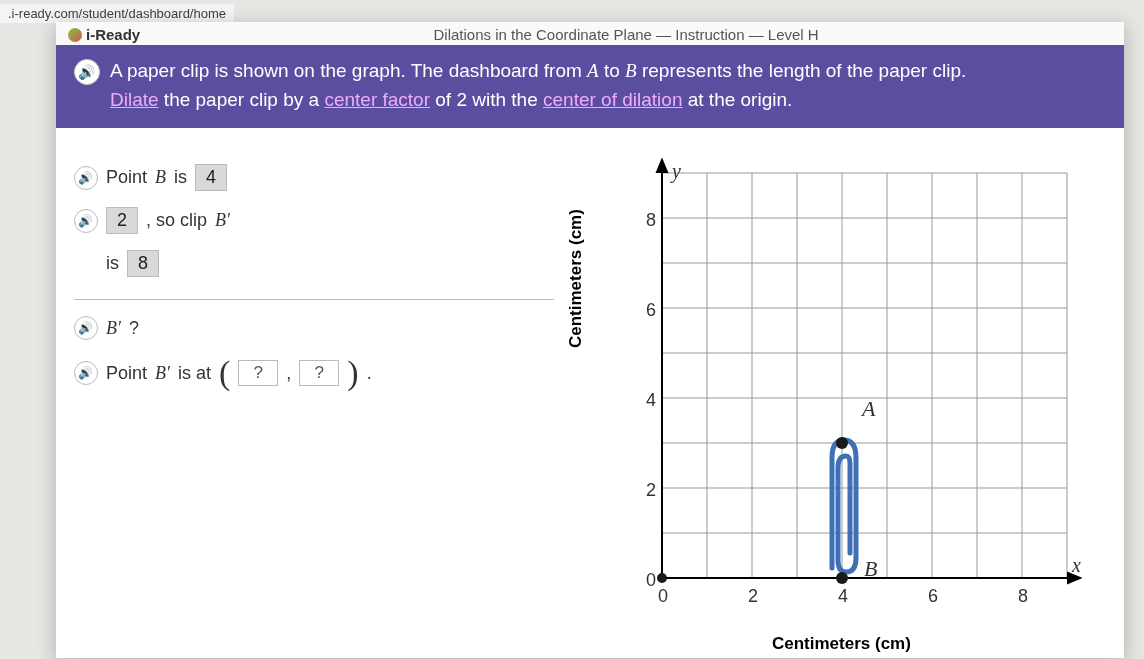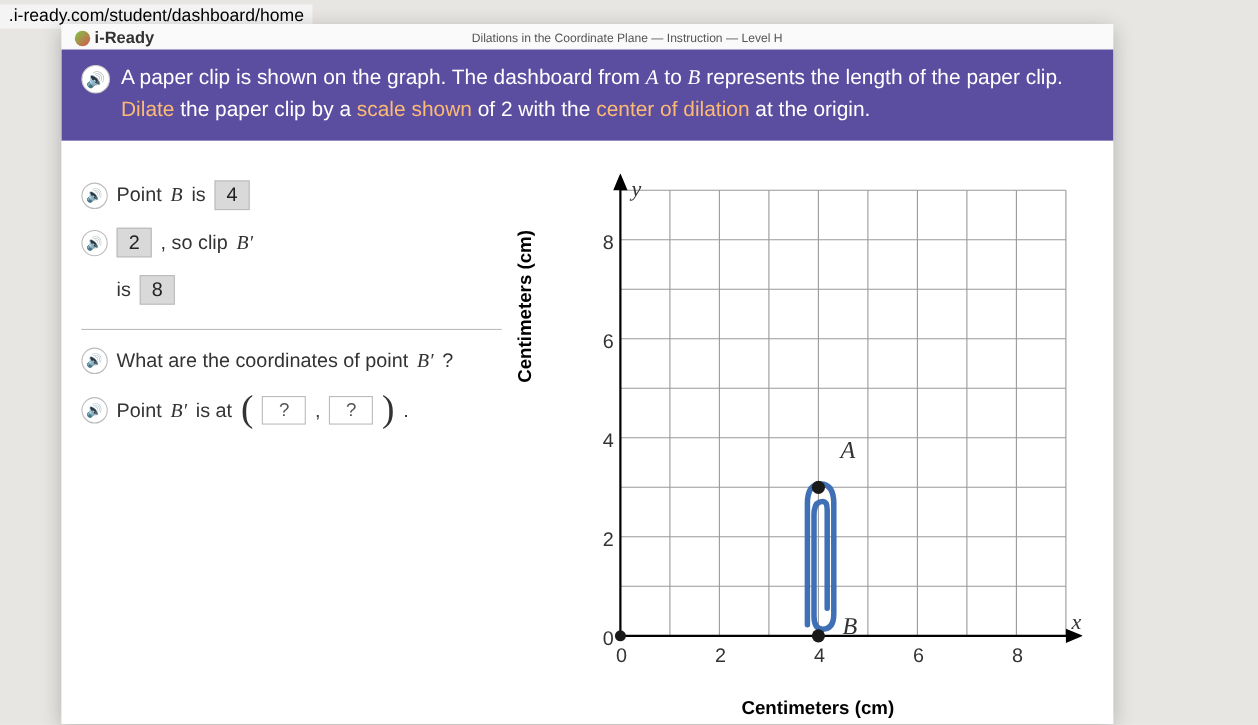--- a/index.html
+++ b/index.html
@@ -7,58 +7,58 @@
     font-family: Arial, Helvetica, sans-serif;
     background: #e8e6e3;
     width: 1144px;
     height: 659px;
     overflow: hidden;
     position: relative;
   }
   .url-bar {
     position: absolute;
     top: 4px; left: 0;
-    color: #000000; font-size: 16px;
+    color: #404040; font-size: 13px;
     padding: 2px 8px;
     background: #f4f4f4;
   }
   .frame {
     position: absolute;
     top: 22px; left: 56px;
-    width: 956px;
+    width: 1068px;
     background: #fff;
     box-shadow: 0 4px 18px rgba(0,0,0,.25);
   }
   .top-bar {
     background: #fafafa;
     padding: 4px 12px 2px;
     display: flex; align-items: center;
   }
   .logo-dot { width:14px;height:14px;border-radius:50%;background:linear-gradient(135deg,#7ac943,#d9534f);display:inline-block;margin-right:4px;}
   .logo-txt { font-weight:bold; font-size:15px; color:#333;}
   .lesson-title {
-    flex:1; text-align:center; color:#555; font-size:11px;
+    flex:1; text-align:center; color:#555; font-size:15px;
   }
   .purple-banner {
     background: #5b4ea0;
     color: #fff;
     padding: 12px 18px 14px;
     font-size: 19px;
     line-height: 1.5;
     display: flex; align-items: flex-start; gap: 10px;
   }
   .speaker-btn {
     width: 26px; height: 26px; border-radius: 50%;
     background: #fff; color:#444;
     display:flex;align-items:center;justify-content:center;
     font-size:14px; flex-shrink:0; margin-top:2px;
     cursor:pointer; border:1px solid #ccc;
   }
   .purple-banner .mathvar { font-family: 'Times New Roman', serif; font-style: italic; }
-  .vocab { color:#fdba74; cursor:pointer;}
+  .vocab { color:#f0abfc; text-decoration: underline; cursor:pointer;}
   .content {
     display:flex; gap: 8px; padding: 20px 18px 10px;
     background:#fff;
   }
   .left-col { width: 490px; padding-right:10px;}
   .right-col { flex:1; position:relative;}
   .step-line { display:flex; align-items:center; gap:8px; font-size:18px; color:#333; margin: 16px 0; flex-wrap:wrap;}
   .step-line .mathvar { font-family:'Times New Roman',serif; font-style:italic;}
   .speaker-sm {
     width:24px;height:24px;border-radius:50%;
@@ -110,21 +110,21 @@
   <div class="purple-banner">
     <div class="speaker-btn">🔊</div>
     <div>
       <span>A paper clip is shown on the graph. The dashboard from </span>
       <span class="mathvar">A</span>
       <span> to </span>
       <span class="mathvar">B</span>
       <span> represents the length of the paper clip.</span><br>
       <span class="vocab">Dilate</span>
       <span> the paper clip by a </span>
-      <span class="vocab">scale shown</span>
+      <span class="vocab">center factor</span>
       <span> of 2 with the </span>
       <span class="vocab">center of dilation</span>
       <span> at the origin.</span>
     </div>
   </div>
 
   <div class="content">
 
     <div class="left-col">
 
@@ -145,21 +145,20 @@
 
       <div class="step-line" style="padding-left:32px;">
         <span>is </span>
         <span class="valbox">8</span>
       </div>
 
       <hr class="hr">
 
       <div class="step-line">
         <div class="speaker-sm">🔊</div>
-        <span>What are the coordinates of point </span>
         <span class="mathvar">B′</span>
         <span>?</span>
       </div>
 
       <div class="step-line">
         <div class="speaker-sm">🔊</div>
         <span>Point </span>
         <span class="mathvar">B′</span>
         <span> is at </span>
         <span class="paren">(</span>

